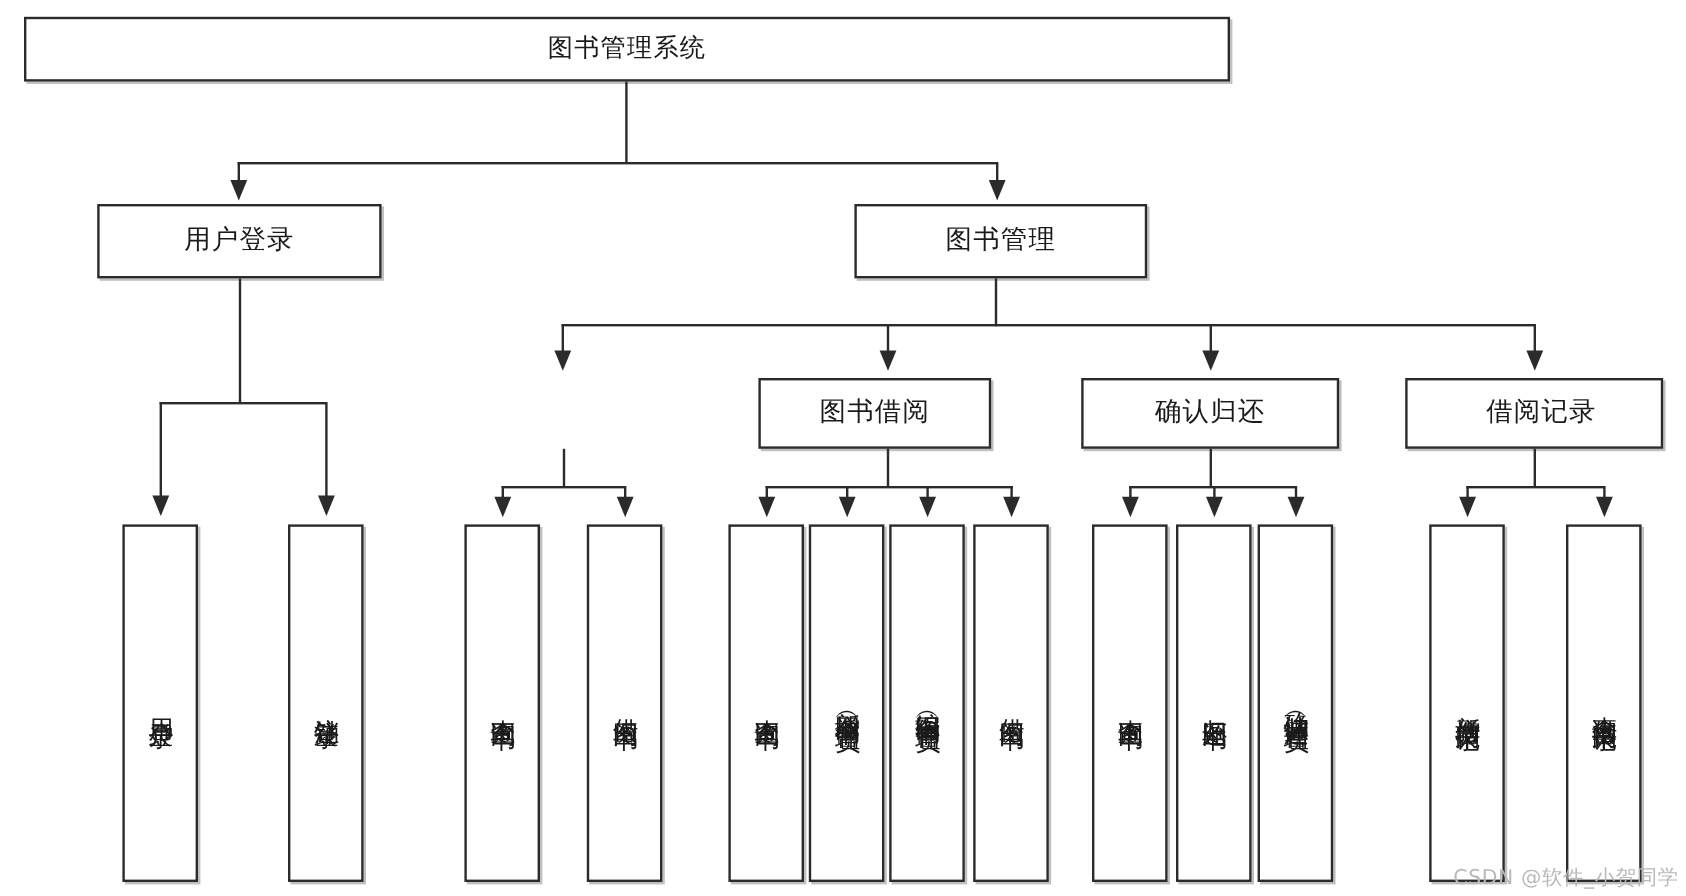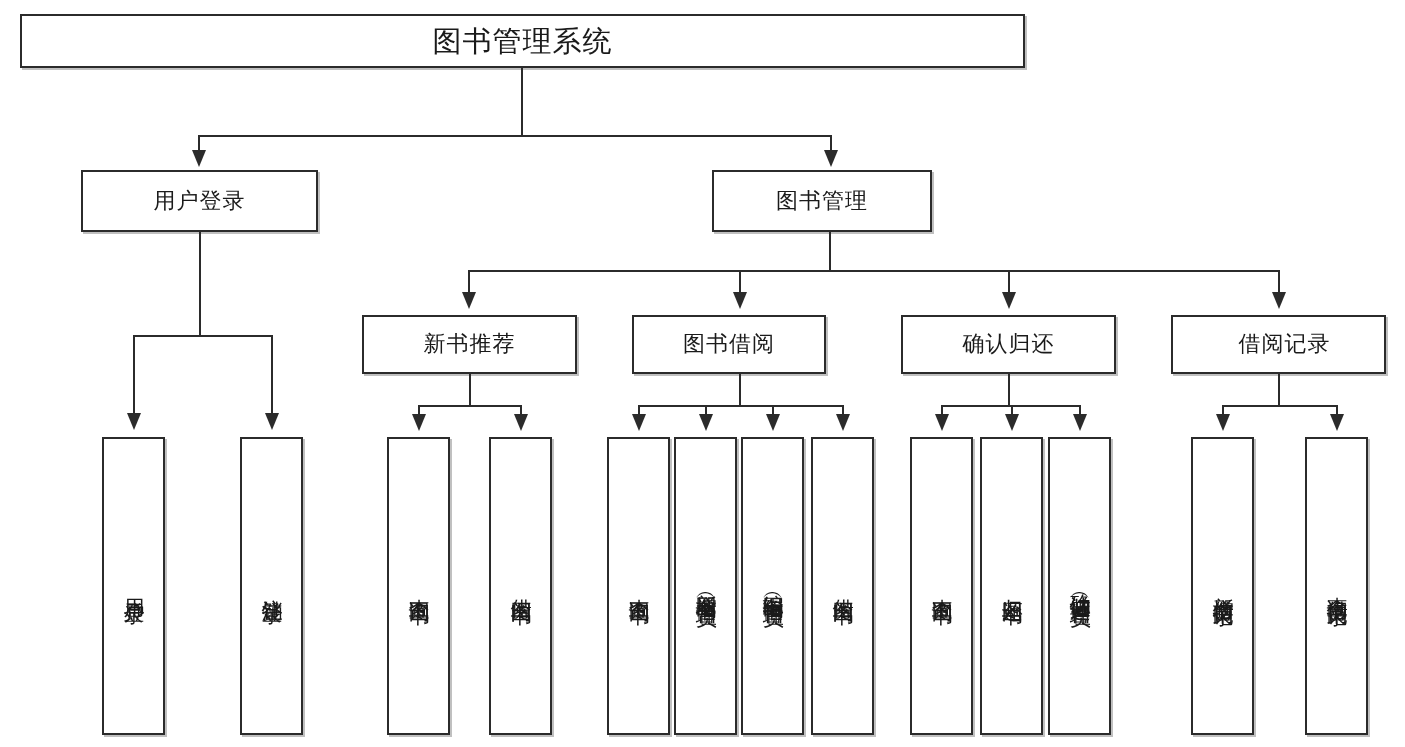--- a/index.html
+++ b/index.html
@@ -26,21 +26,21 @@
     align-items:center;
     justify-content:center;
     text-align:center;
     color:#1a1a1a;
   }
   .node.horiz{
     font-size:22px;
     letter-spacing:1px;
     line-height:1.2;
   }
-  .node.root{ font-size:29px; }
+  .node.root{ font-size:21px; }
   
   .node.vert{
     writing-mode:vertical-rl;
     text-orientation:upright;
     font-size:21px;
     line-height:1.12;
     letter-spacing:2px;
     align-items:center;
     justify-content:center;
     padding:4px 0;
@@ -82,41 +82,40 @@
   <div class="ln v" style="left:521px;top:68px;height:68px;"></div>
 
   <div class="ln h" style="left:198px;top:135px;width:633px;"></div>
   <div class="ln v" style="left:198px;top:135px;height:22px;"></div>
   <div class="arrow" style="left:192px;top:150px;"></div>
   <div class="ln v" style="left:830px;top:135px;height:22px;"></div>
   <div class="arrow" style="left:824px;top:150px;"></div>
 
   <div class="node horiz" style="left:81px;top:170px;width:237px;height:62px;">用户登录</div>
 
-  <div class="node horiz" style="left:712px;top:170px;width:220px;height:62px;">图书管理</div>
+  <div class="node horiz" style="left:712px;top:170px;width:244px;height:62px;">图书管理</div>
 
   <div class="ln v" style="left:199px;top:232px;height:104px;"></div>
   <div class="ln h" style="left:133px;top:335px;width:139px;"></div>
   <div class="ln v" style="left:133px;top:335px;height:83px;"></div>
   <div class="arrow" style="left:127px;top:413px;"></div>
   <div class="ln v" style="left:271px;top:335px;height:83px;"></div>
   <div class="arrow" style="left:265px;top:413px;"></div>
 
   <div class="ln v" style="left:829px;top:232px;height:40px;"></div>
   <div class="ln h" style="left:468px;top:270px;width:811px;"></div>
   <div class="ln v" style="left:468px;top:270px;height:25px;"></div>
   <div class="arrow" style="left:462px;top:292px;"></div>
   <div class="ln v" style="left:739px;top:270px;height:25px;"></div>
   <div class="arrow" style="left:733px;top:292px;"></div>
   <div class="ln v" style="left:1008px;top:270px;height:25px;"></div>
   <div class="arrow" style="left:1002px;top:292px;"></div>
   <div class="ln v" style="left:1278px;top:270px;height:25px;"></div>
   <div class="arrow" style="left:1272px;top:292px;"></div>
 
-  <div class="node horiz" style="left:362px;top:315px;width:215px;height:59px;">新书推荐</div>
 
   <div class="node horiz" style="left:632px;top:315px;width:194px;height:59px;">图书借阅</div>
 
   <div class="node horiz" style="left:901px;top:315px;width:215px;height:59px;">确认归还</div>
 
   <div class="node horiz" style="left:1171px;top:315px;width:215px;height:59px;padding-left:12px;">借阅记录</div>
 
   <div class="ln v" style="left:469px;top:374px;height:32px;"></div>
   <div class="ln h" style="left:418px;top:405px;width:103px;"></div>
   <div class="ln v" style="left:418px;top:405px;height:14px;"></div>
@@ -162,14 +161,15 @@
   <div class="node vert" style="left:741px;top:437px;width:63px;height:298px;">编辑图书（管理员）</div>
   <div class="node vert" style="left:811px;top:437px;width:63px;height:298px;">借阅图书</div>
 
   <div class="node vert" style="left:910px;top:437px;width:63px;height:298px;">查询图书</div>
   <div class="node vert" style="left:980px;top:437px;width:63px;height:298px;">归还图书</div>
   <div class="node vert" style="left:1048px;top:437px;width:63px;height:298px;">确认归还（管理员）</div>
 
   <div class="node vert" style="left:1191px;top:437px;width:63px;height:298px;">新增借阅记录</div>
   <div class="node vert" style="left:1305px;top:437px;width:63px;height:298px;">查询借阅记录</div>
 
+  <div id="watermark">CSDN @软件_小贺同学</div>
 
 </div>
 
 </body></html>

